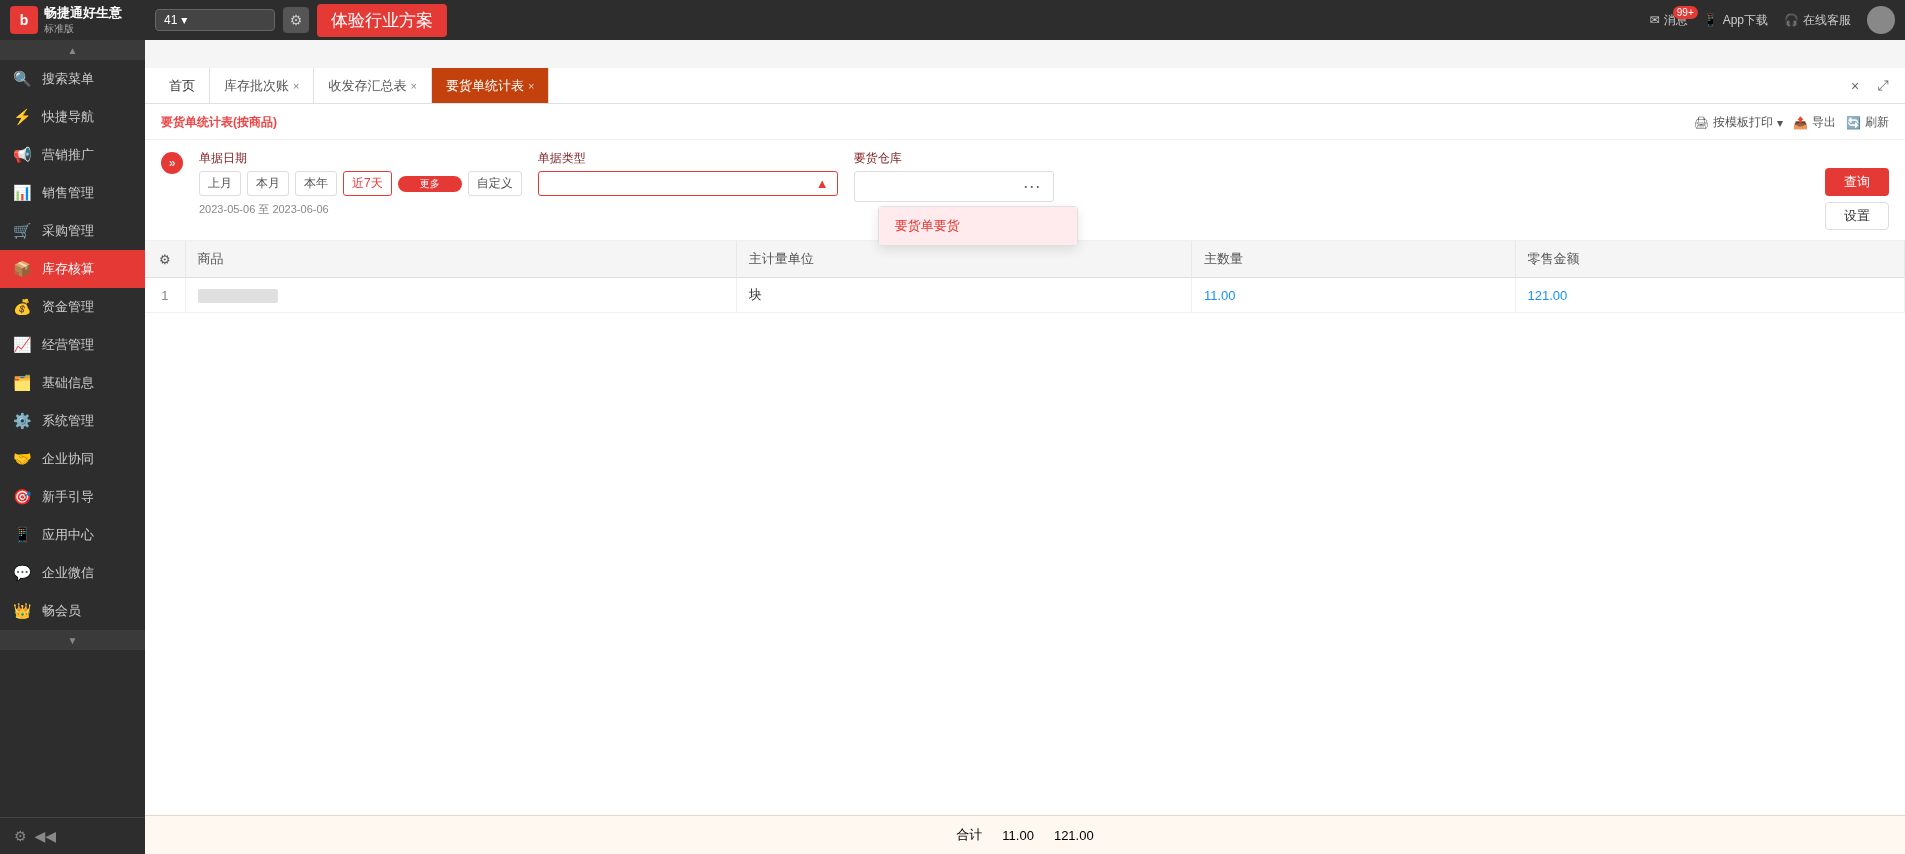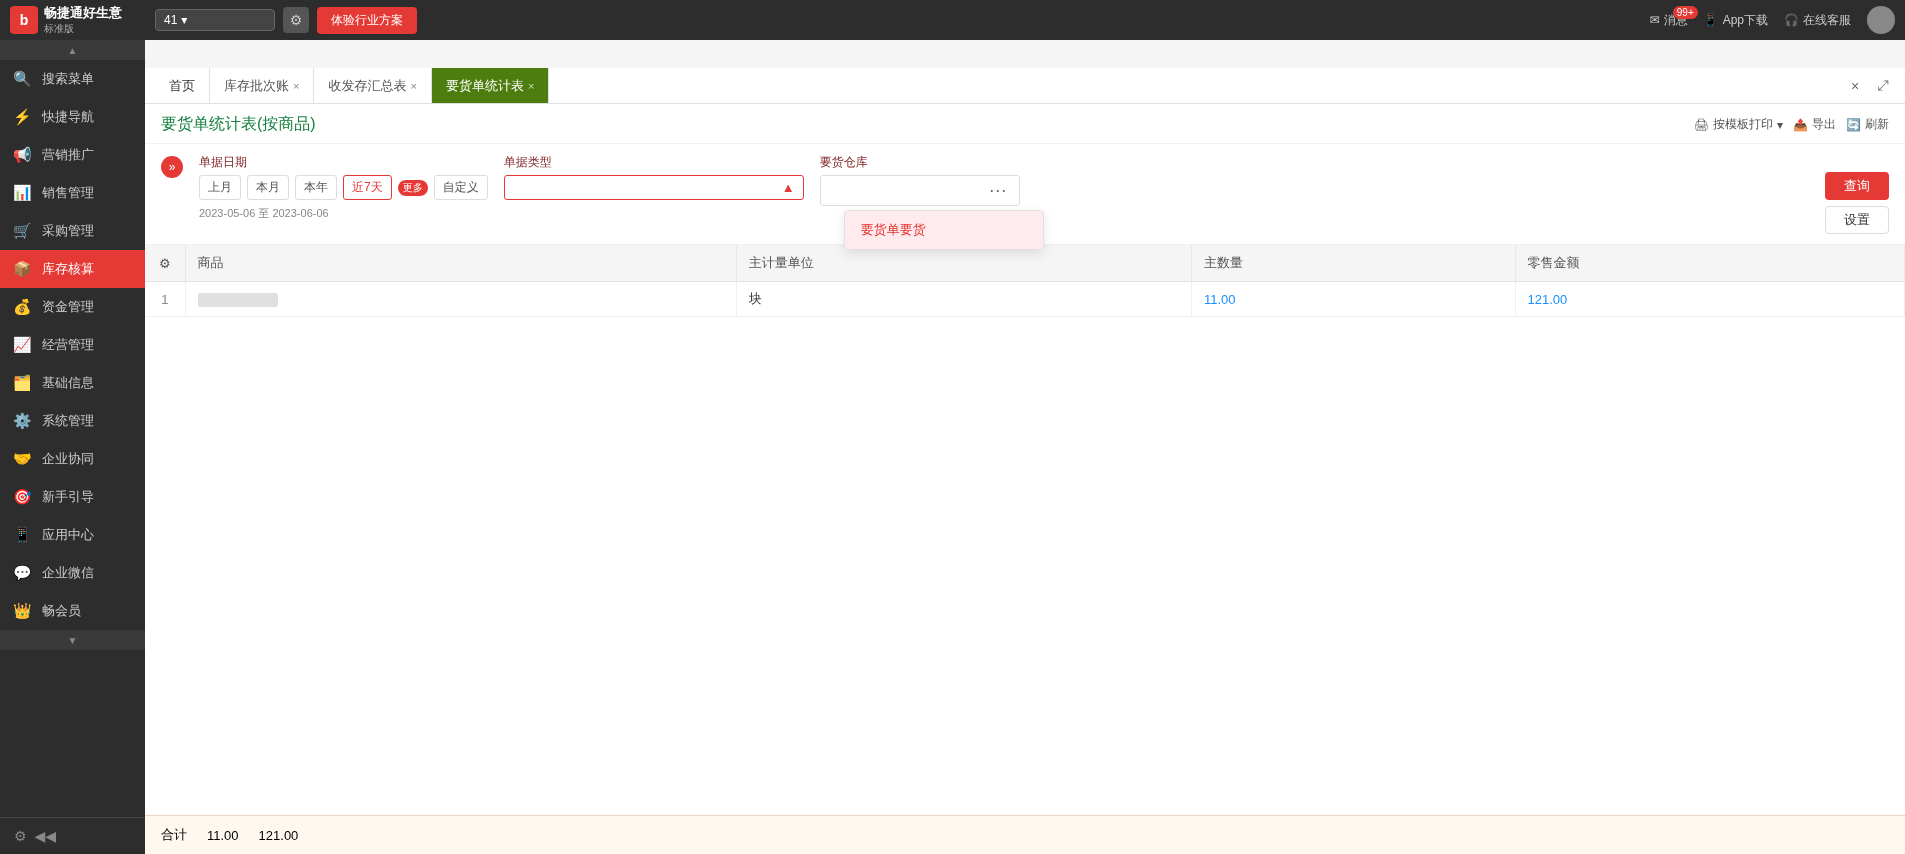--- a/index.html
+++ b/index.html
@@ -63,21 +63,21 @@
       cursor: pointer;
       color: #ccc;
       font-size: 14px;
     }
     .trial-btn {
       background: #e53935;
       color: white;
       border: none;
       border-radius: 4px;
       padding: 5px 14px;
-      font-size: 12px;
+      font-size: 17px;
       cursor: pointer;
     }
     .header-right {
       display: flex;
       align-items: center;
       gap: 16px;
       color: #ccc;
       font-size: 12px;
     }
     .header-right-item {
@@ -187,21 +187,21 @@
       padding: 0 14px;
       height: 100%;
       border-right: 1px solid #e0e0e0;
       cursor: pointer;
       font-size: 13px;
       color: #555;
       white-space: nowrap;
     }
     .tab-item.home { color: #333; }
     .tab-item.active {
-      background: #4d7c0f;
+      background: #c2410c;
       color: white;
       border-radius: 0;
     }
     .tab-item .tab-close {
       font-size: 11px;
       color: inherit;
       opacity: 0.7;
       cursor: pointer;
     }
     .tab-bar-right {
@@ -231,23 +231,23 @@
     
     .page-header {
       display: flex;
       align-items: center;
       justify-content: space-between;
       padding: 10px 16px 8px;
       border-bottom: 1px solid #f0f0f0;
       flex-shrink: 0;
     }
     .page-title {
-      font-size: 16px;
-      font-weight: normal;
-      color: #15803d;
+      font-size: 12px;
+      font-weight: bold;
+      color: #ef4444;
     }
     .page-header-actions {
       display: flex;
       align-items: center;
       gap: 10px;
     }
     .action-btn {
       display: flex;
       align-items: center;
       gap: 4px;
@@ -300,21 +300,21 @@
       cursor: pointer;
       font-size: 12px;
       color: #555;
     }
     .date-btn.active { border-color: #e53935; color: #e53935; }
     .date-badge {
       background: #e53935;
       color: white;
       border-radius: 8px;
       font-size: 10px;
-      padding: 1px 5px;
+      padding: 1px 22px;
       cursor: pointer;
     }
     .date-range {
       font-size: 11px;
       color: #888;
       margin-top: 2px;
     }
 
     .filter-type-group {
       display: flex;
@@ -445,20 +445,21 @@
     
     .table-footer {
       background: #fff8f0;
       border-top: 1px solid #e8d8c0;
       padding: 10px 16px;
       display: flex;
       align-items: center;
       gap: 20px;
       flex-shrink: 0;
       font-size: 13px;
+      justify-content: center;
     }
 
     
     .settings-icon-cell {
       display: flex;
       align-items: center;
       justify-content: center;
     }
 
     

